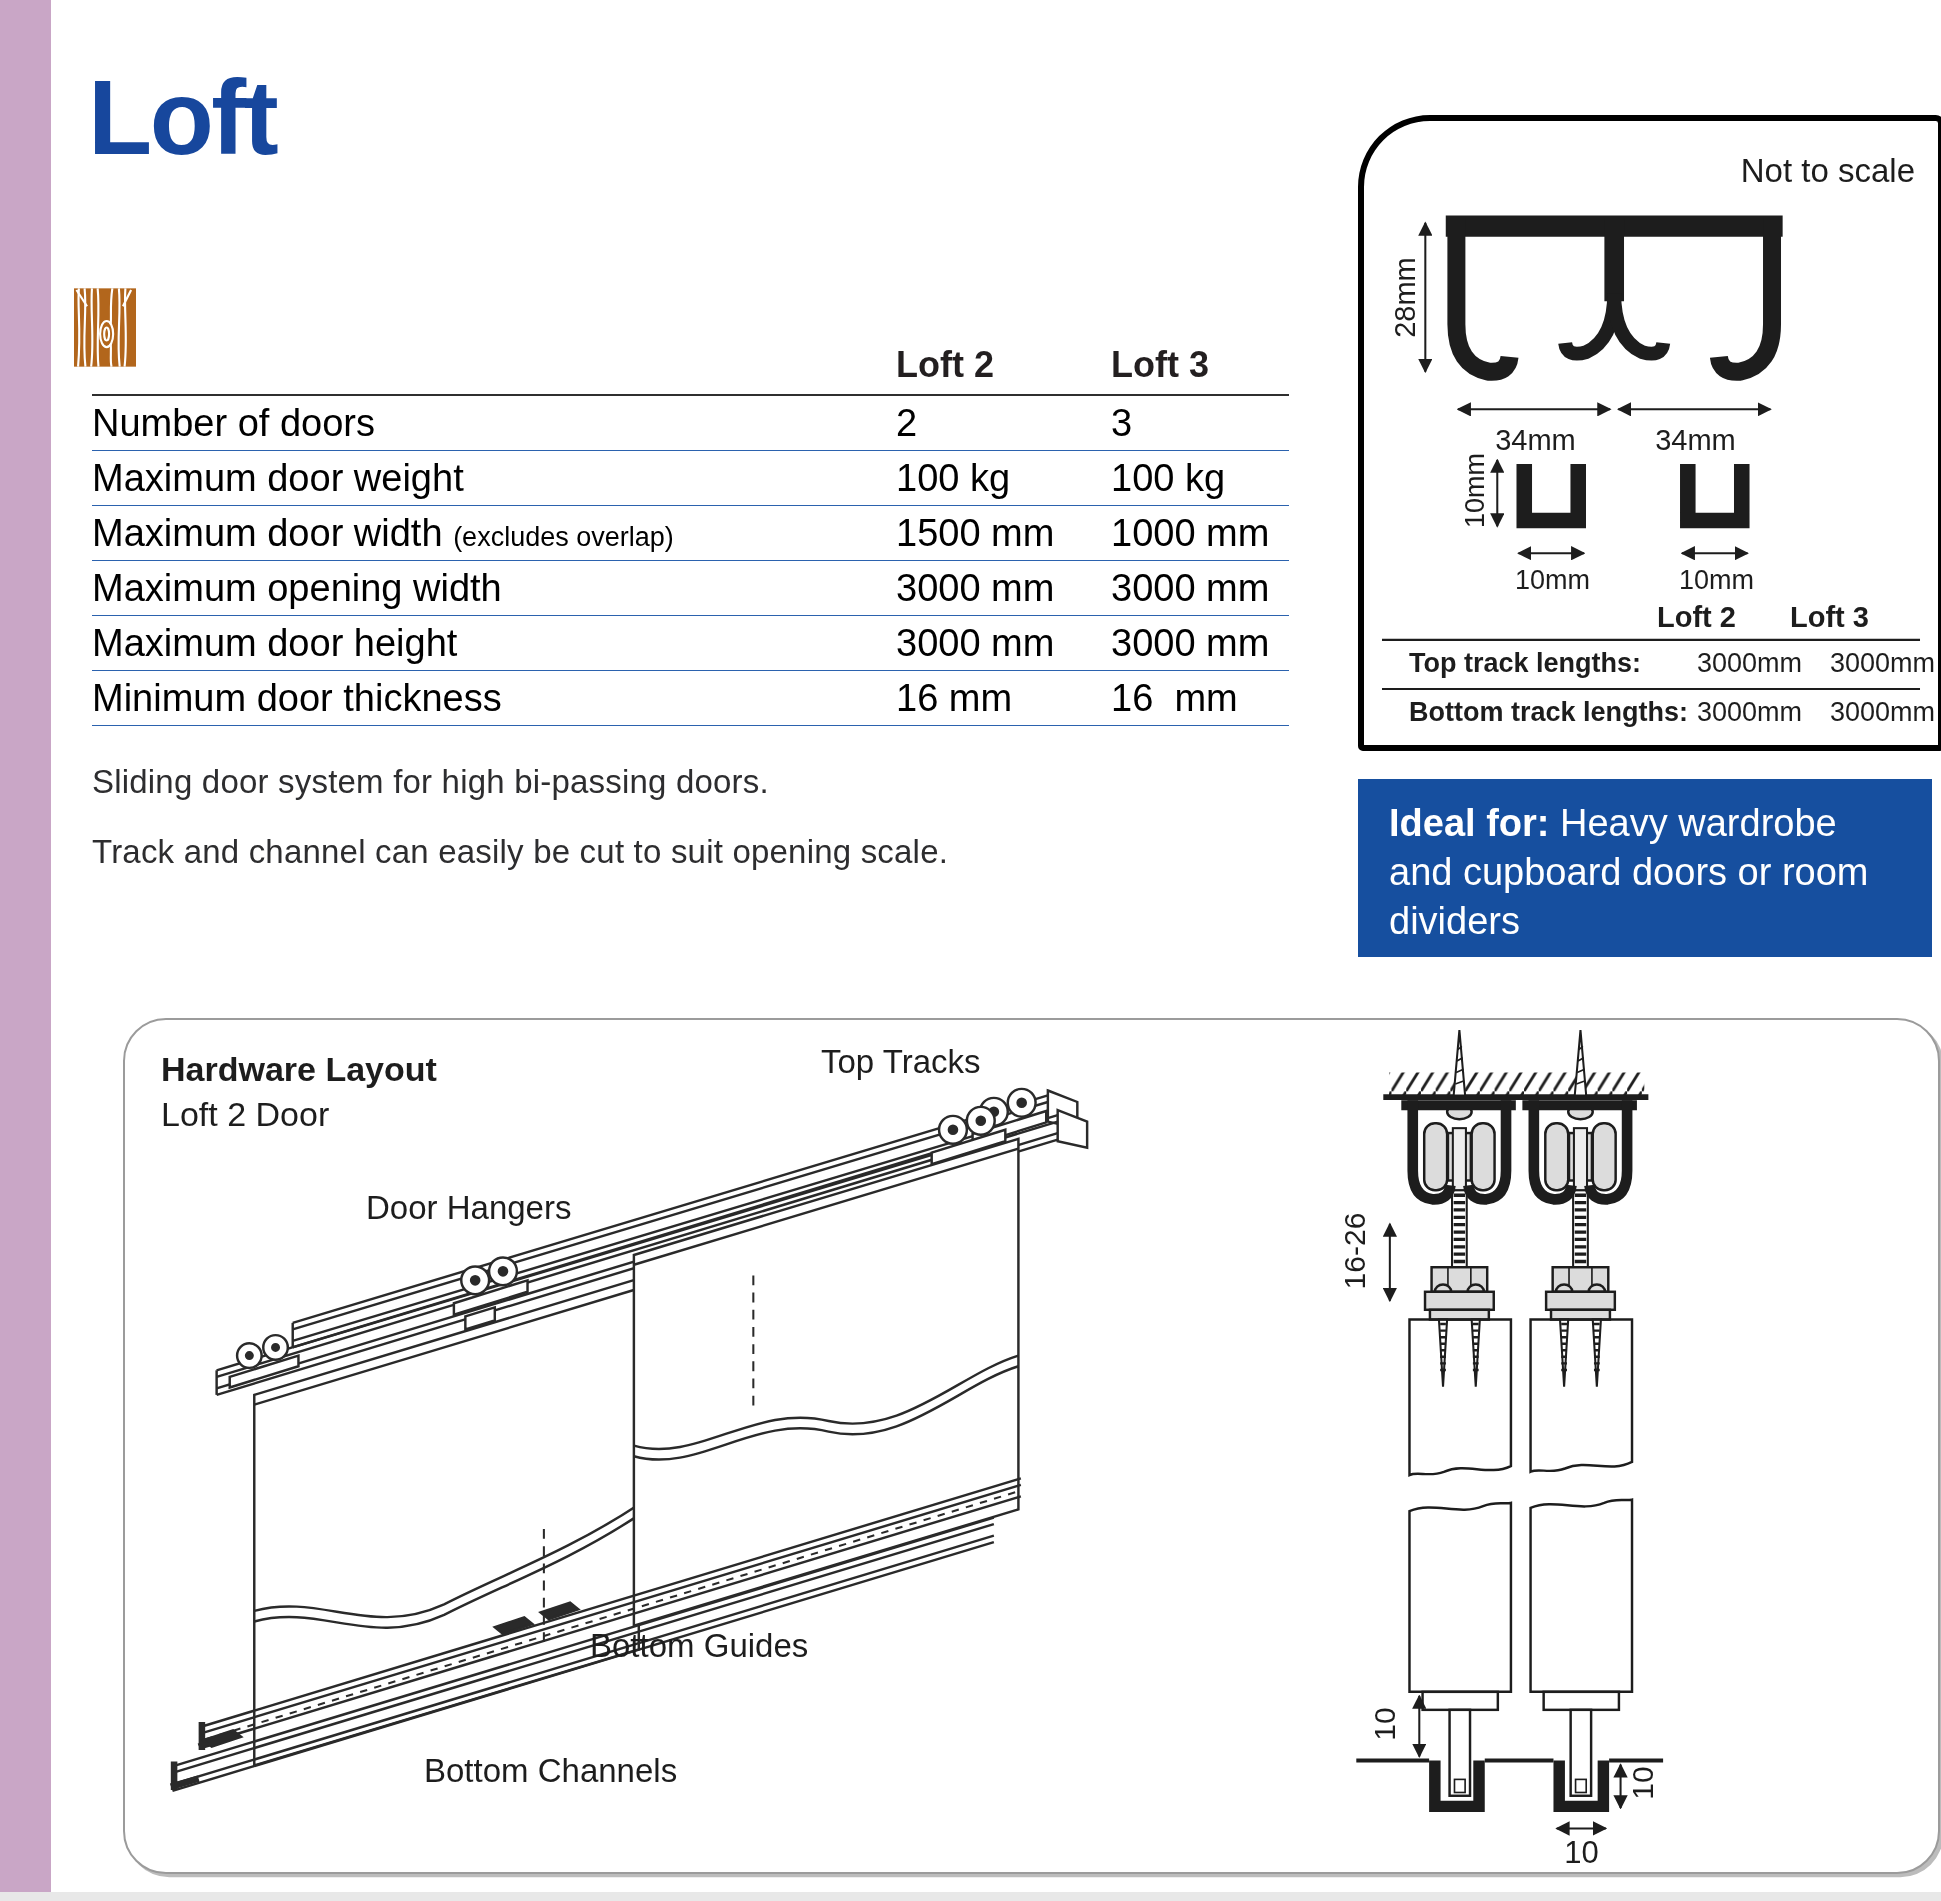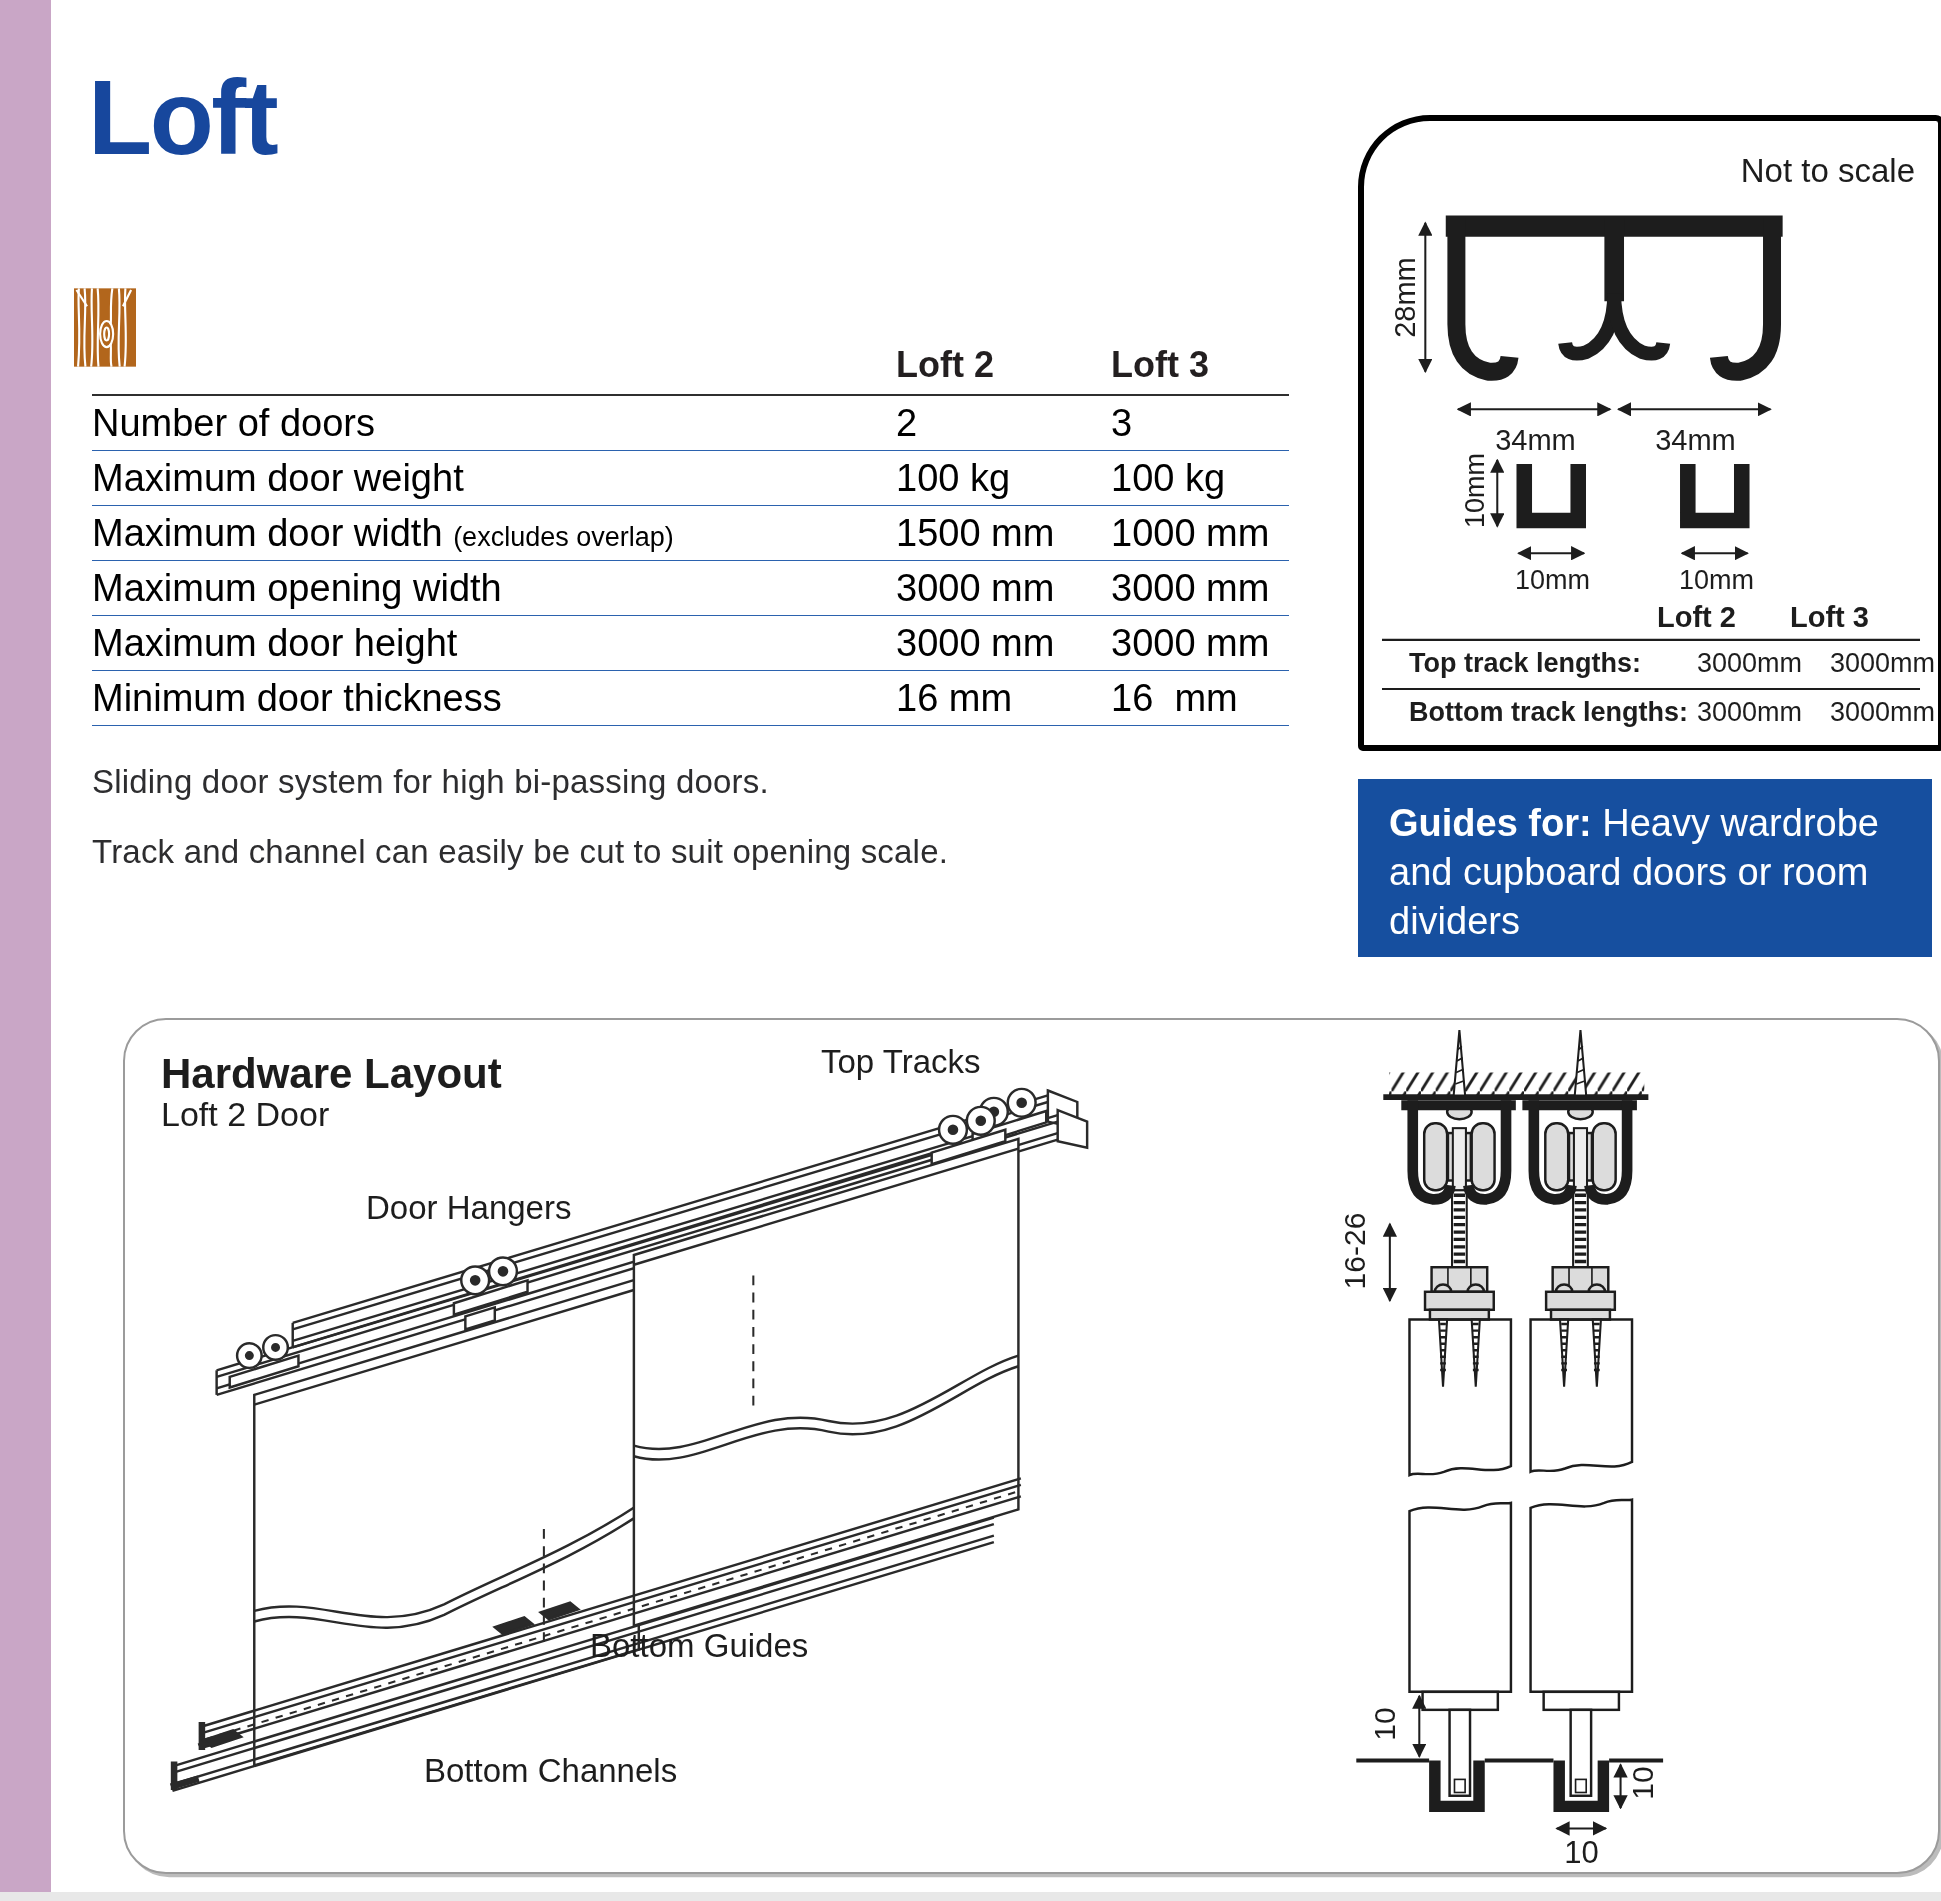--- a/index.html
+++ b/index.html
@@ -29,21 +29,21 @@
   .pb-h{font-size:29px;font-weight:700;}
   .pb-l{font-size:27px;font-weight:700;margin-left:24px;}
   .pb-v{font-size:27px;margin-left:40px;}
   
   #ideal-box{left:1358px;top:779px;width:574px;height:178px;background:#164f9f;color:#ffffff;box-sizing:border-box;padding:19.6px 24.5px 0 31px;font-size:38px;line-height:1.3;}
   #ideal-box b{font-weight:700;}
   
   #hw-box{left:123px;top:1018px;width:1813px;height:852px;background:#fff;border:2.5px solid #9b9b9b;border-radius:43px;box-shadow:3.3px 3.3px 0 #bcbcbc;}
   #hw-box .t{position:absolute;color:#1d1d1d;}
   .hw-label{font-size:33px;}
-  #hw-title{font-size:42px;font-weight:700;}
+  #hw-title{font-size:34px;font-weight:700;}
   #hw-subtitle{font-size:34px;}
   .xdim{font-size:30px;font-weight:500;}
   svg{display:block;}
 </style>
 </head>
 <body>
 
 <div id="page">
 
   <div class="abs" id="pink-strip"></div>
@@ -162,21 +162,21 @@
     <div class="t pb-h" style="left:426px;top:480px">Loft 3</div>
     <div class="t pb-l" style="left:21px;top:527px">Top track lengths:</div>
     <div class="t pb-v" style="left:293px;top:527px">3000mm</div>
     <div class="t pb-v" style="left:426px;top:527px">3000mm</div>
     <div class="t pb-l" style="left:21px;top:576px">Bottom track lengths:</div>
     <div class="t pb-v" style="left:293px;top:576px">3000mm</div>
     <div class="t pb-v" style="left:426px;top:576px">3000mm</div>
   </div>
 
   <div class="abs" id="ideal-box">
-    <b>Guides for:</b><span> Heavy wardrobe and cupboard doors or room dividers</span>
+    <b>Ideal for:</b><span> Heavy wardrobe and cupboard doors or room dividers</span>
   </div>
 
   <div class="abs" id="hw-box">
     <svg width="1813" height="852" viewBox="0 0 2216 1041">
       <defs>
         <marker id="ah2" viewBox="0 0 10 10" refX="9" refY="5" markerWidth="7" markerHeight="7" orient="auto-start-reverse">
           <path d="M0 0 L10 5 L0 10 z" fill="#1d1d1d"></path>
         </marker>
         <pattern id="hatch" width="18" height="29" patternUnits="userSpaceOnUse">
           <line x1="18" y1="0" x2="0" y2="29" stroke="#1d1d1d" stroke-width="3.5"></line>

